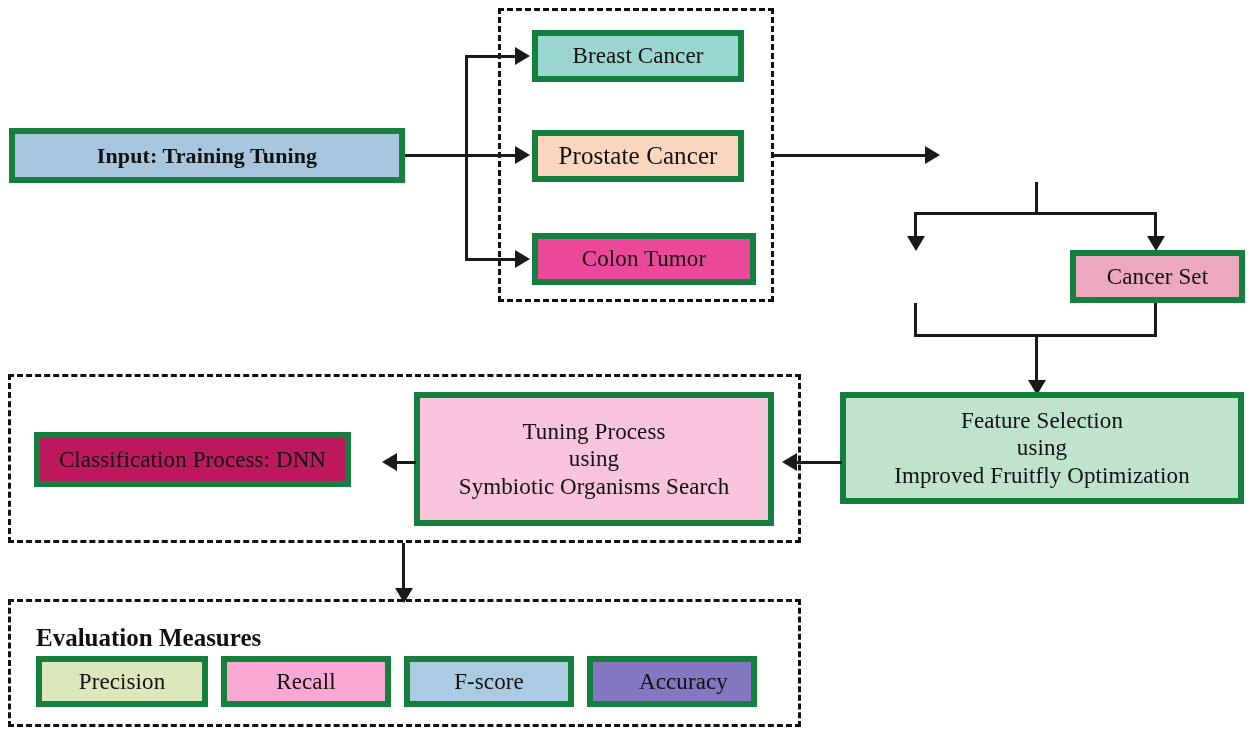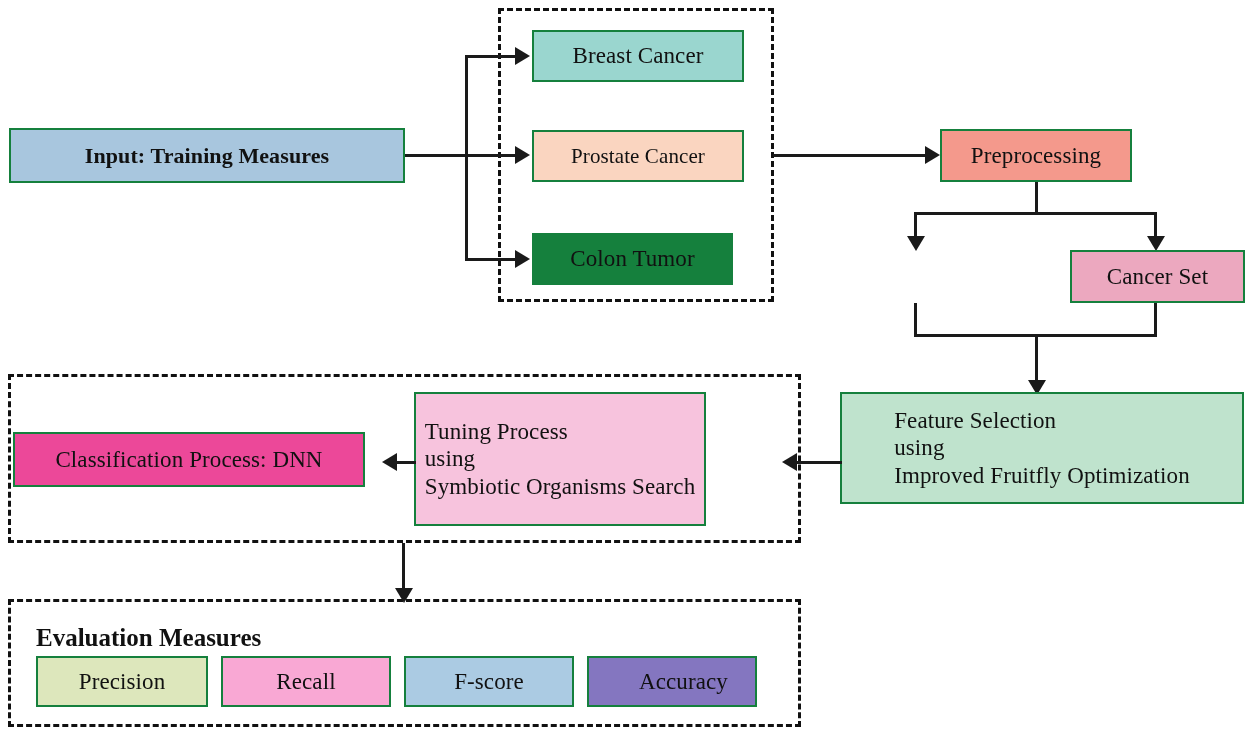--- a/index.html
+++ b/index.html
@@ -4,25 +4,25 @@
 <title>Methodology Flowchart</title>
 <style>
   html,body{margin:0;padding:0;background:#ffffff;}
   body{width:1250px;height:735px;font-family:"Liberation Serif",serif;overflow:hidden;}
   #canvas{position:relative;width:1250px;height:735px;background:#fff;}
 
   
   .node{
     position:absolute;
     box-sizing:border-box;
-    border:2px solid #15803d;
+    border:6px solid #15803d;
     display:flex;
     align-items:center;
     justify-content:center;
-    text-align:left;
+    text-align:center;
     color:#111;
     font-family:"Liberation Serif",serif;
     line-height:1.18;
     white-space:pre-line;
     letter-spacing:.1px;
   }
   .node.bold{font-weight:bold;}
 
   
   .group{
@@ -53,44 +53,43 @@
 <body>
 
 <div id="canvas">
 
   <div class="group" style="left:498px;top:8px;width:276px;height:294px;"></div>
 
   <div class="group" style="left:8px;top:374px;width:793px;height:169px;"></div>
 
   <div class="group" style="left:8px;top:599px;width:793px;height:128px;"></div>
 
-  <div class="node bold" style="left:9px;top:128px;width:396px;height:55px;background:#a8c6de;font-size:22px;">Input: Training Measures</div>
+  <div class="node bold" style="left:9px;top:128px;width:396px;height:55px;background:#a8c6de;font-size:22px;">Input: Training Tuning</div>
 
   <div class="line hline" style="left:405px;top:154px;width:63px;"></div>
   <div class="line vline" style="left:465px;top:56px;height:204px;"></div>
 
   <div class="line hline" style="left:465px;top:55px;width:52px;"></div>
   <div class="arrow right" style="left:515px;top:47px;"></div>
 
   <div class="line hline" style="left:465px;top:154px;width:52px;"></div>
   <div class="arrow right" style="left:515px;top:146px;"></div>
 
   <div class="line hline" style="left:465px;top:258px;width:52px;"></div>
   <div class="arrow right" style="left:515px;top:250px;"></div>
 
   <div class="node" style="left:532px;top:30px;width:212px;height:52px;background:#9ad6cf;font-size:23px;">Breast Cancer</div>
 
-  <div class="node" style="left:532px;top:130px;width:212px;height:52px;background:#fad5c0;font-size:21px;">Prostate Cancer</div>
+  <div class="node" style="left:532px;top:130px;width:212px;height:52px;background:#fad5c0;font-size:25px;">Prostate Cancer</div>
 
-  <div class="node" style="left:532px;top:233px;width:201px;height:52px;background:#15803d;font-size:23px;">Colon Tumor</div>
+  <div class="node" style="left:532px;top:233px;width:224px;height:52px;background:#ec4899;font-size:23px;">Colon Tumor</div>
 
   <div class="line hline" style="left:773px;top:154px;width:154px;"></div>
   <div class="arrow right" style="left:925px;top:146px;"></div>
 
-  <div class="node" style="left:940px;top:129px;width:192px;height:53px;background:#f4998c;font-size:23px;">Preprocessing</div>
 
   <div class="line vline" style="left:1035px;top:182px;width:3px;height:32px;"></div>
   <div class="line hline" style="left:914px;top:212px;width:243px;"></div>
   <div class="line vline" style="left:914px;top:212px;height:26px;"></div>
   <div class="arrow down" style="left:907px;top:236px;"></div>
   <div class="line vline" style="left:1154px;top:212px;height:26px;"></div>
   <div class="arrow down" style="left:1147px;top:236px;"></div>
 
 
   <div class="node" style="left:1070px;top:250px;width:175px;height:53px;background:#eca8bf;font-size:23px;">Cancer Set</div>
@@ -101,28 +100,28 @@
   <div class="line vline" style="left:1035px;top:334px;height:48px;"></div>
   <div class="arrow down" style="left:1028px;top:380px;"></div>
 
   <div class="node" style="left:840px;top:392px;width:404px;height:112px;background:#bfe3cd;font-size:23px;">Feature Selection
 using
 Improved Fruitfly Optimization</div>
 
   <div class="line hline" style="left:790px;top:461px;width:52px;"></div>
   <div class="arrow left" style="left:782px;top:453px;"></div>
 
-  <div class="node" style="left:414px;top:392px;width:292px;height:134px;background:#f7c3dd;font-size:23px;">Tuning Process
+  <div class="node" style="left:414px;top:392px;width:360px;height:134px;background:#f7c3dd;font-size:23px;">Tuning Process
 using
 Symbiotic Organisms Search</div>
 
   <div class="line hline" style="left:390px;top:461px;width:26px;"></div>
   <div class="arrow left" style="left:382px;top:453px;"></div>
 
-  <div class="node" style="left:13px;top:432px;width:352px;height:55px;background:#ec4899;font-size:23px;">Classification Process: DNN</div>
+  <div class="node" style="left:34px;top:432px;width:317px;height:55px;background:#be185d;font-size:23px;">Classification Process: DNN</div>
 
   <div class="line vline" style="left:402px;top:543px;height:48px;"></div>
   <div class="arrow down" style="left:395px;top:588px;"></div>
 
   <div class="section-title" style="left:36px;top:624px;font-size:25px;text-align:right;">Evaluation Measures</div>
 
   <div class="node" style="left:36px;top:656px;width:172px;height:51px;background:#dde7bc;font-size:23px;">Precision</div>
 
   <div class="node" style="left:221px;top:656px;width:170px;height:51px;background:#f9a8d4;font-size:23px;">Recall</div>
 

